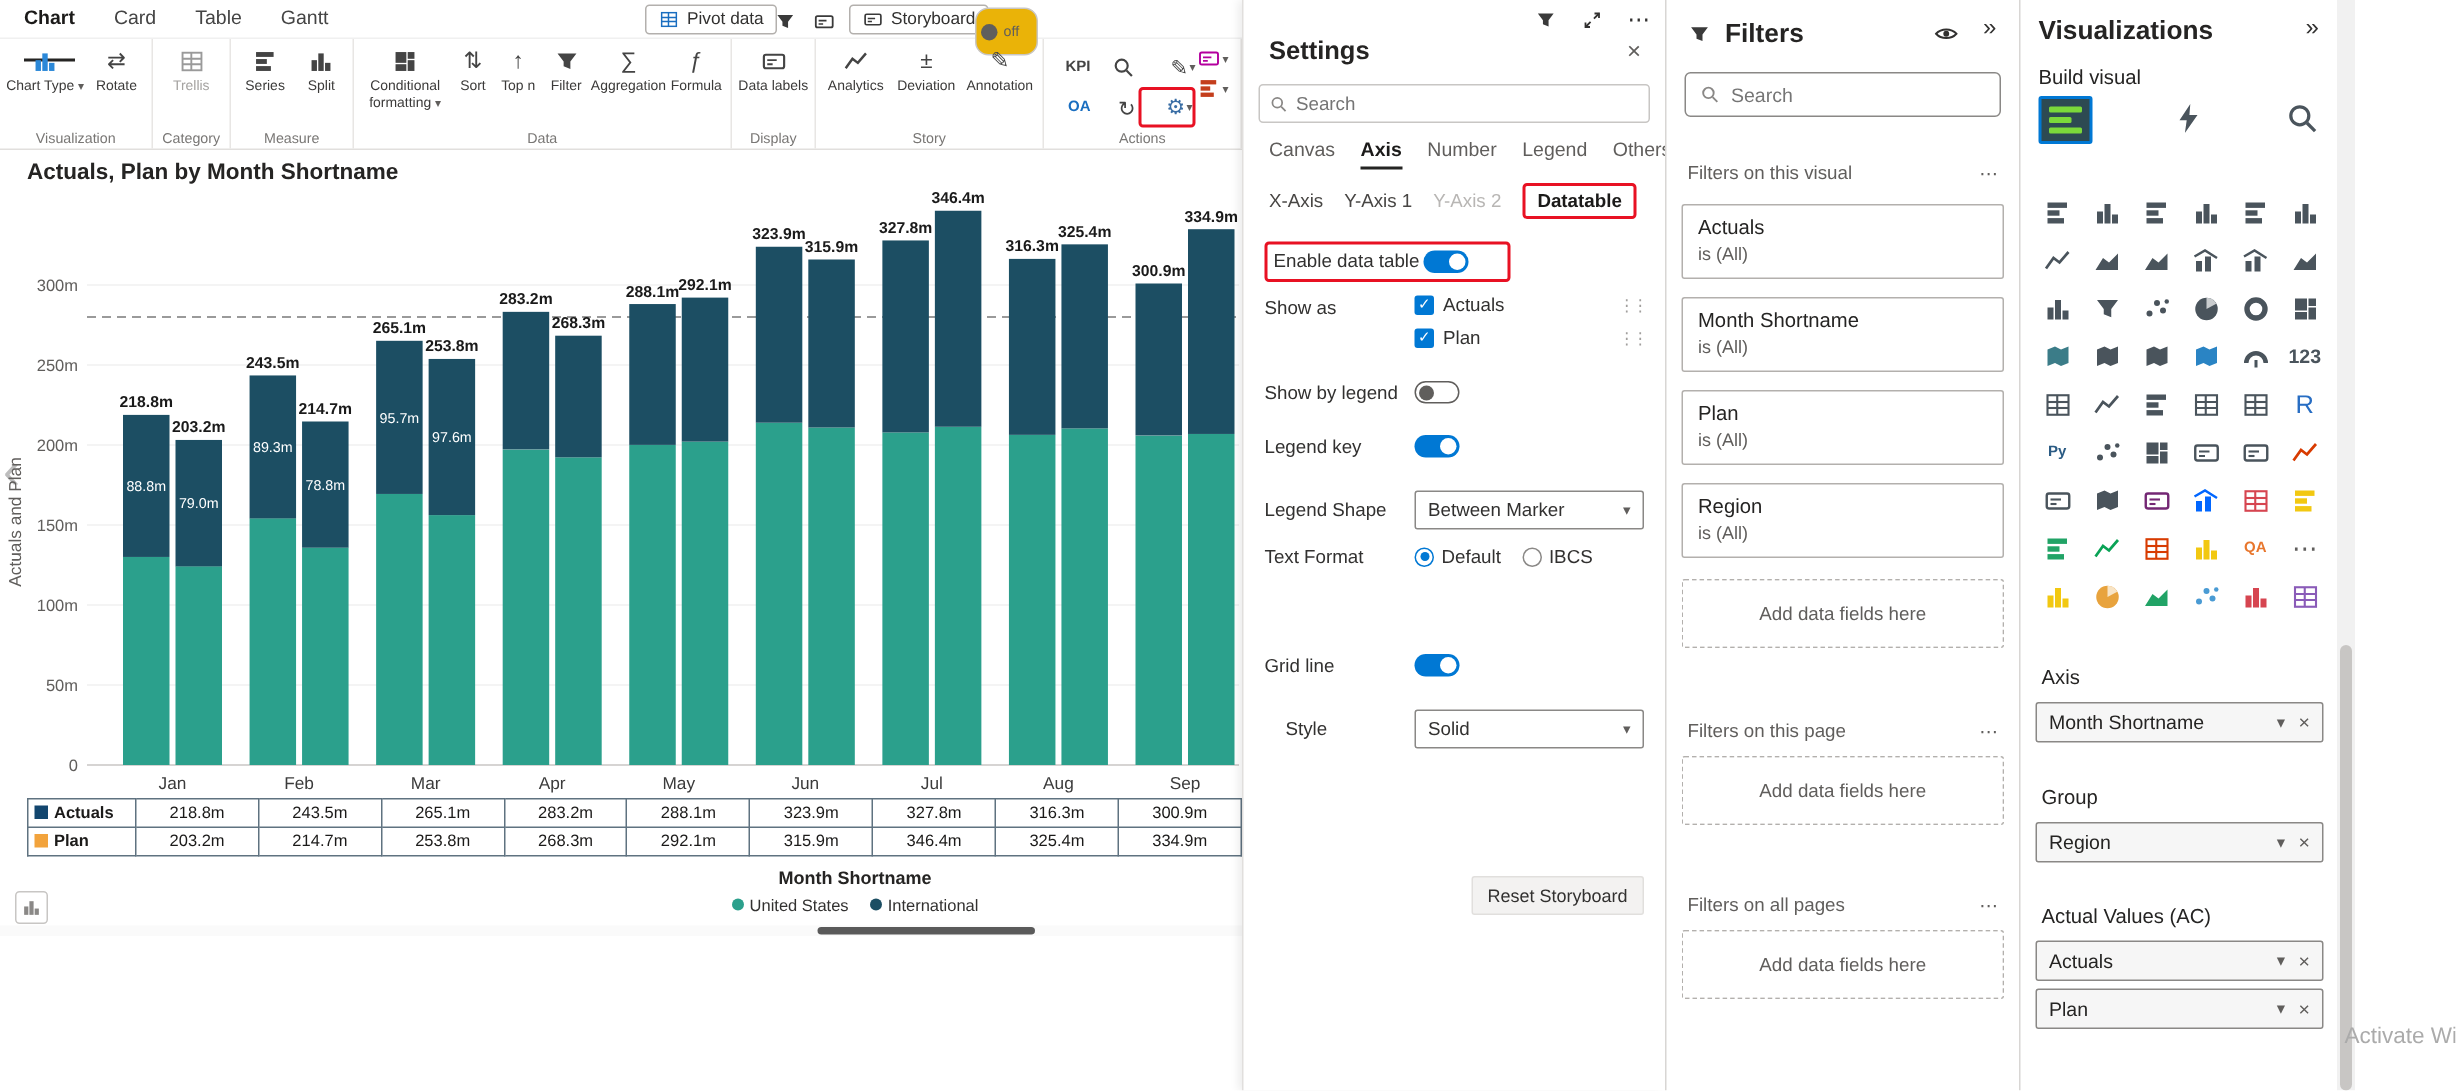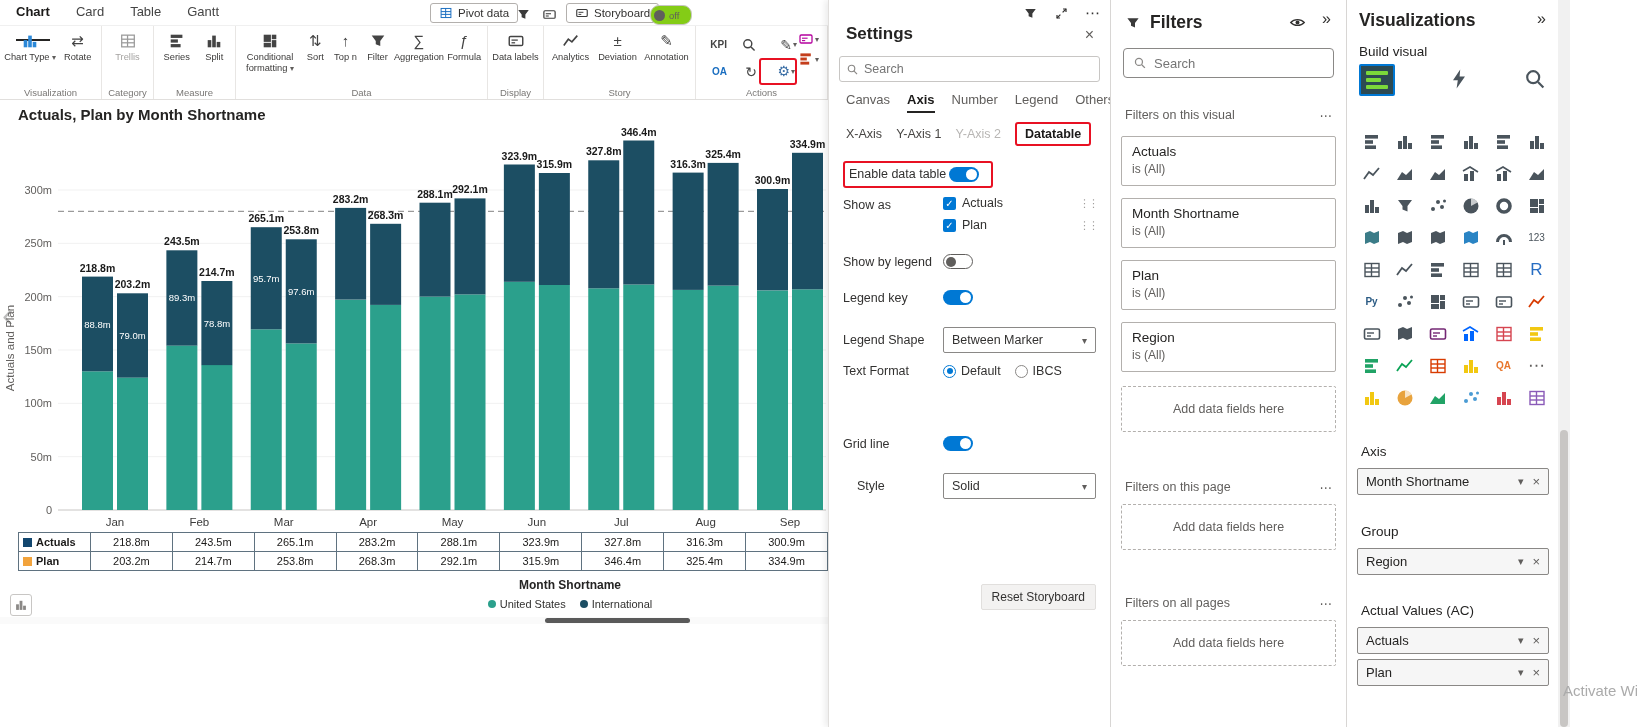--- a/index.html
+++ b/index.html
@@ -11,21 +11,21 @@
   
   #main{position:absolute;left:0;top:0;width:828px;height:727px;background:#fff;overflow:hidden}
   .ribbon{position:relative;width:828px;height:100px;border-bottom:1px solid #e1dfdd}
   .tabrow{position:relative;height:26px;border-bottom:1px solid #f0f0f0}
   .rtabs{position:absolute;left:16px;top:4px;display:flex;gap:26px}
   .rtab{font-size:13px;color:#444;cursor:pointer;padding-bottom:20px}
   .rtab.active{font-weight:700;color:#1b1a19;border-bottom:2px solid #252423}
   .topbtn{position:absolute;top:3px;height:20px;display:flex;align-items:center;gap:5px;
     border:1px solid #b3b0ad;border-radius:3px;padding:0 8px;font-size:11.5px;color:#323130;background:#fff}
   .tci{position:absolute;top:5px;width:18px;height:18px}
-  .offpill{position:absolute;top:5px;width:42px;height:20px;border-radius:9px;background:#84cc16;
+  .offpill{position:absolute;top:5px;width:42px;height:32px;border-radius:9px;background:#eab308;
     border:1px solid #c8c6c4;display:flex;align-items:center;gap:4px;padding:0 3px}
   .offpill .knob{width:11px;height:11px;border-radius:50%;background:#605e5c}
   .offpill .offtxt{font-size:9.5px;color:#605e5c}
   .btnrow{position:absolute;top:26px;left:0;right:0;bottom:0;display:flex;align-items:stretch}
   .rgroup{position:relative;border-right:1px solid #e8e6e4;padding:3px 3px 14px 3px}
   .gbtns{display:flex;height:52px}
   .rbtn{display:flex;flex-direction:column;align-items:center;justify-content:flex-start;
     padding-top:3px;gap:2px;cursor:pointer}
   .rbtn .bl{font-size:9.3px;color:#3b3a39;text-align:center;line-height:1.15}
   .glabel{position:absolute;bottom:1px;left:0;right:0;text-align:center;font-size:9.5px;color:#797775}
@@ -588,21 +588,21 @@
     <span class="s-tab">Others</span>
   </div>
   <div class="s-subtabs">
     <span class="s-subtab">X-Axis</span>
     <span class="s-subtab">Y-Axis 1</span>
     <span class="s-subtab dis">Y-Axis 2</span>
     <span class="s-subtab activebox redbox">Datatable</span>
   </div>
 
   <div class="srow" style="top:158px;height:32px">
-    <div class="redbox" style="display:flex;align-items:center;padding:4px 12px 4px 4px">
+    <div class="redbox" style="display:flex;align-items:center;padding:4px 26px 4px 4px">
       <span class="slbl">Enable data table</span>
       <span class="tgl on">
           <span class="tk"></span>
         </span>
     </div>
   </div>
 
   <div class="srow" style="top:196px;align-items:flex-start">
     <span class="slbl" style="padding-top:2px">Show as</span>
     <div style="display:flex;flex-direction:column;gap:8px;flex:1">
@@ -892,21 +892,21 @@
           <path d="M3 5 L8 3 L12 5 L17 3 L17 14 L12 16 L8 14 L3 16 Z" fill="currentColor"></path>
         </svg>
       </div>
       <div class="vicon">
         <svg width="20" height="20" viewBox="0 0 20 20" style="color:#4a545c">
           <path d="M3.5 14 A6.5 6.5 0 0 1 16.5 14" fill="none" stroke="currentColor" stroke-width="3"></path>
           <rect x="9" y="12" width="2" height="5" fill="currentColor"></rect>
         </svg>
       </div>
       <div class="vicon">
-        <span style="font-size:10px;font-weight:400;color:#4a545c;line-height:20px">123</span>
+        <span style="font-size:13px;font-weight:700;color:#4a545c;line-height:20px">123</span>
       </div>
       <div class="vicon">
         <svg width="20" height="20" viewBox="0 0 20 20" style="color:#4a545c">
           <g stroke="currentColor" stroke-width="1.4" fill="none">
             <rect x="3" y="3.5" width="14" height="13"></rect>
             <line x1="3" y1="8" x2="17" y2="8"></line>
             <line x1="3" y1="12" x2="17" y2="12"></line>
             <line x1="9.5" y1="3.5" x2="9.5" y2="16.5"></line>
           </g>
         </svg>

